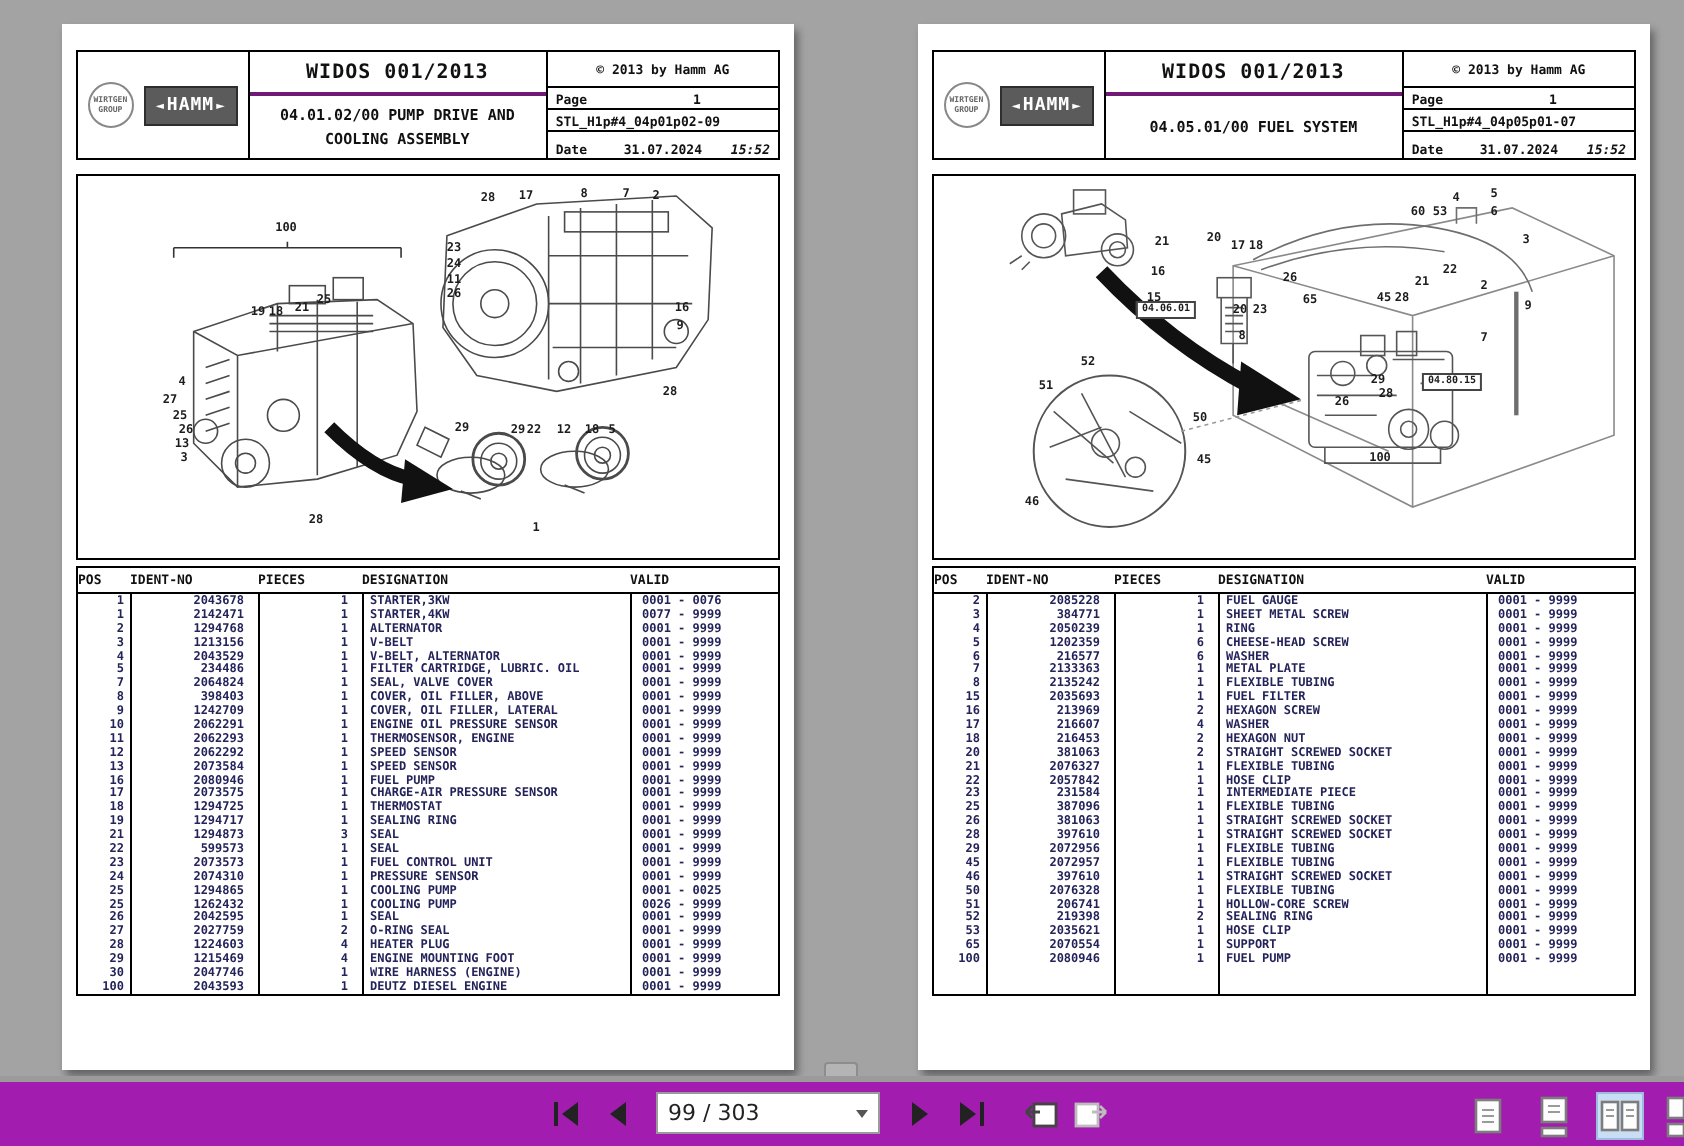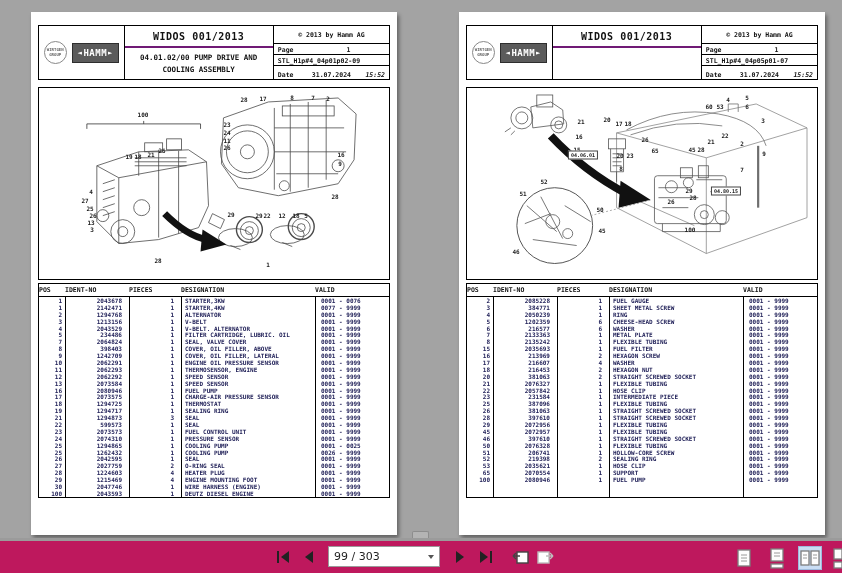--- a/index.html
+++ b/index.html
@@ -57,21 +57,21 @@
   .v0{left:26px} .v1{left:90px} .v2{left:142px} .v3{left:276px}
   .trow { display:flex; height:6.9px; line-height:7px; font-size:6px; font-weight:bold; white-space:pre; }
   .tc { overflow:hidden; }
   .tc0{width:26px; text-align:right; padding-right:3px;}
   .tc1{width:64px; text-align:right; padding-right:7px;}
   .tc2{width:52px; text-align:right; padding-right:7px;}
   .tc3{width:134px; padding-left:4px;}
   .tc4{flex:1; padding-left:6px;}
 
   
-  .toolbar { position:absolute; left:0; right:0; bottom:0; height:35px; background:#be185d;
+  .toolbar { position:absolute; left:0; right:0; bottom:0; height:35px; background:#a21caf;
              border-top:3px solid #9b9b9b; font-family:"DejaVu Sans", sans-serif; }
   .handle { position:absolute; left:412px; top:-10px; width:17px; height:7px; background:#b4b4b4;
             border:1px solid #8d8d8d; border-bottom:none; border-radius:2px 2px 0 0; }
   .nav { position:absolute; left:272px; top:5px; display:flex; align-items:center; gap:5px; }
   .navbtn { width:21px; height:21px; border:none; background:transparent; display:flex;
             align-items:center; justify-content:center; padding:0; cursor:pointer; }
   .pagebox { width:112px; height:21px; background:#fff; border:1px solid #9a9a9a; display:flex;
              align-items:center; padding:0 5px; font-size:11px; color:#222; margin:0 4px; cursor:pointer; }
   .pagebox .caret { margin-left:auto; width:0; height:0; border-top:4px solid #555;
                     border-left:3.5px solid transparent; border-right:3.5px solid transparent; }
@@ -243,20 +243,24 @@
     <div class="hdr-logos">
       <span class="wirtgen">WIRTGEN GROUP</span>
       <span class="hamm">
           <span class="wing">◄</span>
           <span>HAMM</span>
           <span class="wing">►</span>
         </span>
     </div>
     <div class="hdr-center">
       <div class="hdr-doc">WIDOS 001/2013</div>
+      <div class="hdr-sec">
+        <span>04.05.01/00 FUEL SYSTEM</span>
+        <span></span>
+      </div>
     </div>
     <div class="hdr-right">
       <div class="hdr-copy">© 2013 by Hamm AG</div>
       <div class="hdr-row">
         <span class="lbl">Page</span>
         <span class="val">1</span>
       </div>
       <div class="hdr-row">
         <span>STL_H1p#4_04p05p01-07</span>
       </div>

